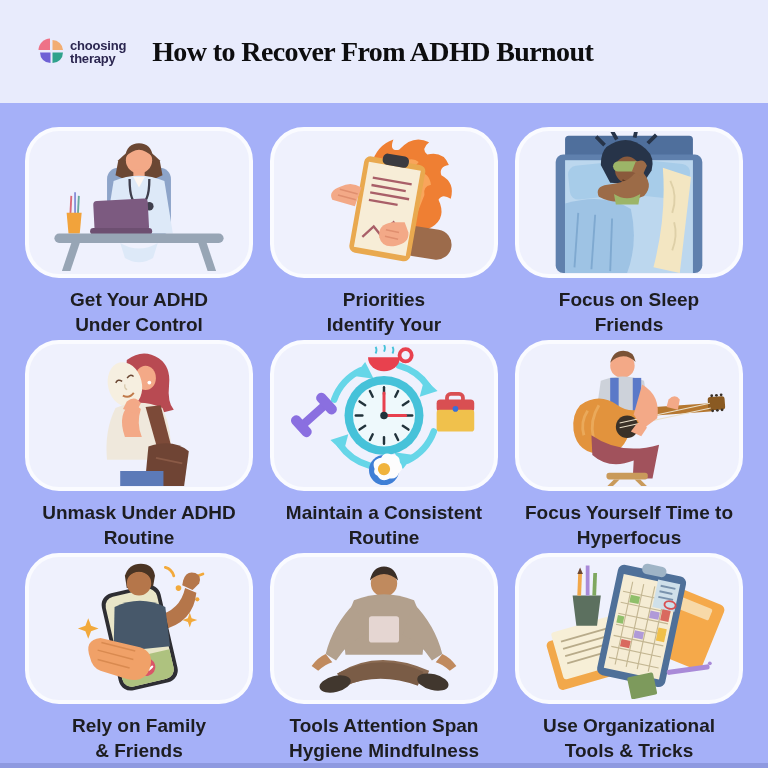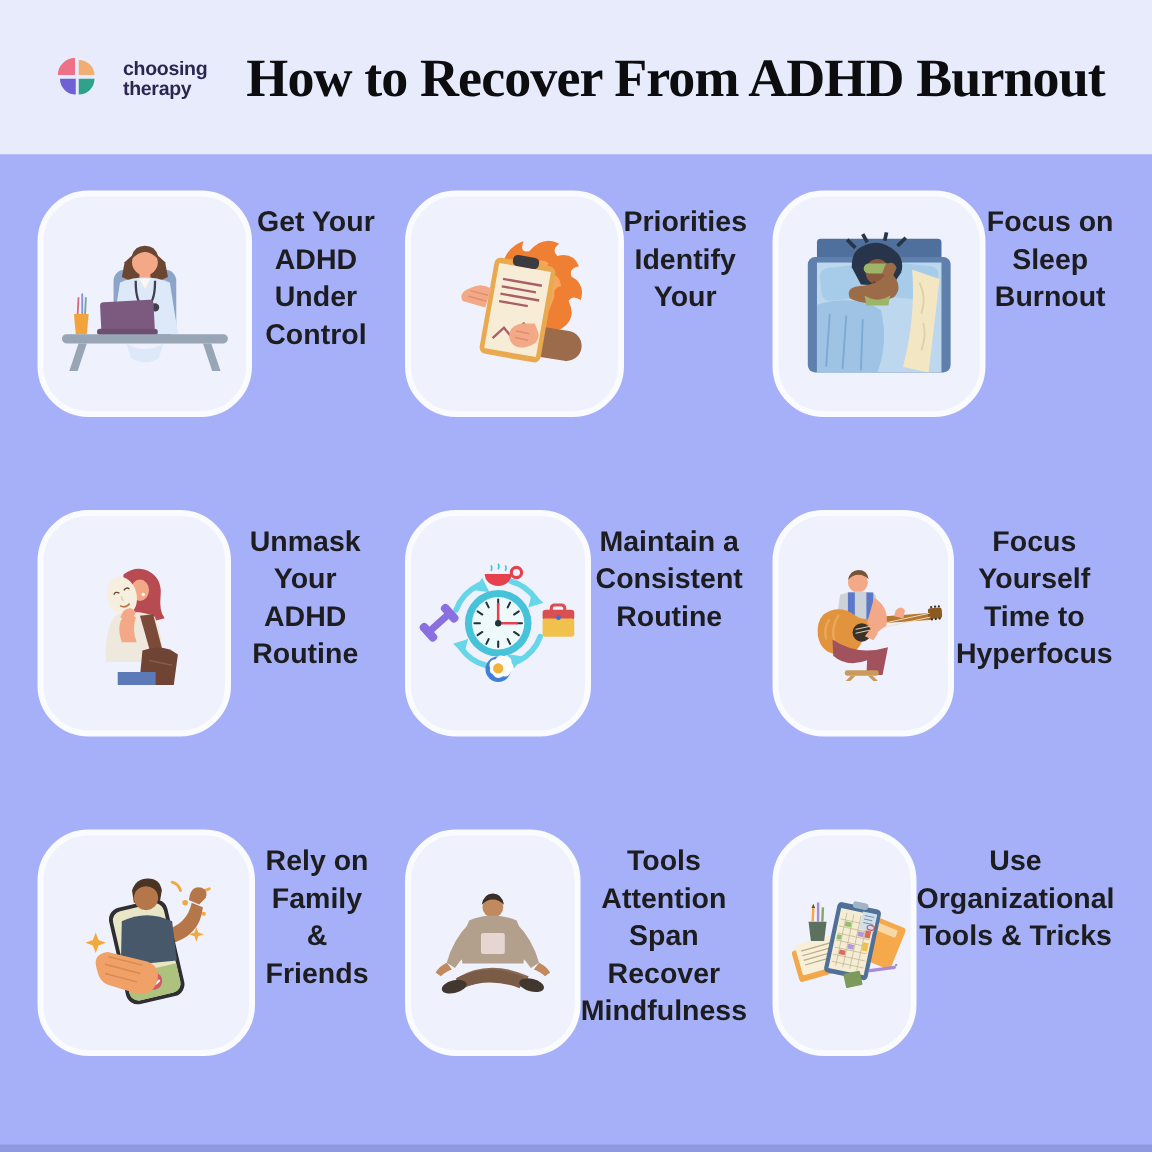--- a/index.html
+++ b/index.html
@@ -5,33 +5,33 @@
   html,body{margin:0;padding:0;}
   body{
     width:768px;height:768px;overflow:hidden;position:relative;
     font-family:"Liberation Sans",sans-serif;background:#a5b0f8;
   }
   .header{
     position:absolute;top:0;left:0;width:768px;height:103px;
     background:#e8ebfc;display:flex;align-items:center;box-sizing:border-box;
     padding-left:38px;
   }
-  .logo{display:flex;align-items:flex-end;gap:17px;flex:0 0 auto;}
+  .logo{display:flex;align-items:flex-end;gap:5px;flex:0 0 auto;}
   .logo-text{font-size:13px;line-height:13px;font-weight:700;color:#2b2650;letter-spacing:-0.2px;}
   .page-title{
-    font-family:"Liberation Serif",serif;font-weight:700;font-size:36px;
+    font-family:"Liberation Serif",serif;font-weight:700;font-size:28px;
     color:#0d0d0f;letter-spacing:-0.6px;margin-left:26px;white-space:nowrap;
   }
   .board{
     position:absolute;top:103px;left:0;width:768px;height:665px;
     background:#a5b0f8;box-sizing:border-box;padding-top:24px;
     display:grid;grid-template-columns:228px 228px 228px;
     column-gap:17px;justify-content:center;grid-auto-rows:213px;
   }
-  .cell{display:flex;flex-direction:row;align-items:flex-start;}
+  .cell{display:flex;flex-direction:column;align-items:center;}
   .card{
     width:228px;height:151px;box-sizing:border-box;
     background:#eff1fd;border:4px solid #fafbff;border-radius:34px;
     overflow:hidden;display:flex;align-items:center;justify-content:center;
   }
   .card svg{width:218px;height:141px;display:block;}
   .caption{
     margin-top:9px;text-align:center;font-size:19px;line-height:25px;
     font-weight:600;color:#1d1d20;
   }
@@ -136,21 +136,21 @@
         <ellipse cx="108" cy="40" rx="13" ry="14" fill="#8a5a3c"></ellipse>
         <rect x="93" y="31" width="30" height="11" rx="5.5" fill="#9cb568"></rect>
         <path d="M103 51 q5 3 10 0" stroke="#5f3a24" stroke-width="1.5" fill="none"></path>
         <path d="M122 40 q16 16 4 28 q-28 12 -48 1 q-5 -11 9 -13 q22 -2 28 -11 z" fill="#9c6b47"></path>
         <path d="M117 32 q9 -5 12 4 l-5 11 l-11 -5 z" fill="#9c6b47"></path>
         <path d="M94 66 q14 9 28 0 l-2 11 l-24 0 z" fill="#9cb568"></path>
       </svg>
     </div>
     <div class="caption">
       <div>Focus on Sleep</div>
-      <div>Burnout</div>
+      <div>Friends</div>
     </div>
   </div>
 
   <div class="cell">
     <div class="card">
       <svg viewBox="0 0 220 150">
         <path d="M97 16 q17 -13 34 -2 q13 9 11 28 q-2 19 5 27 l-20 5 l-32 -22 z" fill="#b84a52"></path>
         <ellipse cx="117" cy="35" rx="11" ry="13" fill="#f3a987"></ellipse>
         <circle cx="121" cy="40" r="2" fill="#ffffff"></circle>
         <g transform="rotate(-14 95 42)">
@@ -162,21 +162,21 @@
         <path d="M85 67 q25 -11 50 0 q11 24 9 55 l-68 0 q-3 -31 9 -55 z" fill="#efe8dc"></path>
         <path d="M95 98 q-9 -26 8 -37 l9 7 q-5 15 1 30 z" fill="#f3a987"></path>
         <path d="M97 60 q9 -7 15 2 l-6 11 l-13 -5 z" fill="#f3a987"></path>
         <path d="M117 66 l17 60 l14 -4 l-15 -58 z" fill="#7c4a38"></path>
         <path d="M120 108 q26 -9 43 5 l-5 37 l-42 0 z" fill="#6f4434"></path>
         <path d="M128 120 l28 6" stroke="#8a5a46" stroke-width="2" fill="none"></path>
         <path d="M90 134 h46 v16 h-46 z" fill="#5c7ab8"></path>
       </svg>
     </div>
     <div class="caption">
-      <div>Unmask Your ADHD</div>
+      <div>Unmask Under ADHD</div>
       <div>Routine</div>
     </div>
   </div>
 
   <div class="cell">
     <div class="card">
       <svg viewBox="0 0 220 150">
         <g stroke="#66d6e8" stroke-width="7" fill="none" stroke-linecap="round">
           <path d="M126 22 A56 56 0 0 1 157 44"></path>
           <path d="M163 92 A56 56 0 0 1 135 123"></path>
@@ -316,21 +316,21 @@
         <path d="M48 102 q-9 4 -15 13 l7 5 q8 -7 15 -9 z" fill="#c08a5e"></path>
         <path d="M172 102 q9 4 15 13 l-7 5 q-8 -7 -15 -9 z" fill="#c08a5e"></path>
         <path d="M62 122 q42 -26 96 -2 l-6 15 q-44 -17 -84 2 z" fill="#8a6a52"></path>
         <path d="M152 121 q-46 -21 -92 2 l8 13 q38 -15 78 0 z" fill="#7a5c46"></path>
         <ellipse cx="58" cy="134" rx="17" ry="8.5" fill="#41372e" transform="rotate(-14 58 134)"></ellipse>
         <ellipse cx="162" cy="132" rx="17" ry="8.5" fill="#41372e" transform="rotate(14 162 132)"></ellipse>
       </svg>
     </div>
     <div class="caption">
       <div>Tools Attention Span</div>
-      <div>Recover Mindfulness</div>
+      <div>Hygiene Mindfulness</div>
     </div>
   </div>
 
   <div class="cell">
     <div class="card">
       <svg viewBox="0 0 220 150">
         <g transform="rotate(-16 72 100)">
           <rect x="26" y="76" width="84" height="54" rx="5" fill="#f2a84a"></rect>
           <rect x="34" y="68" width="80" height="52" rx="3" fill="#f7efd7"></rect>
           <g stroke="#b8ab8a" stroke-width="2">

